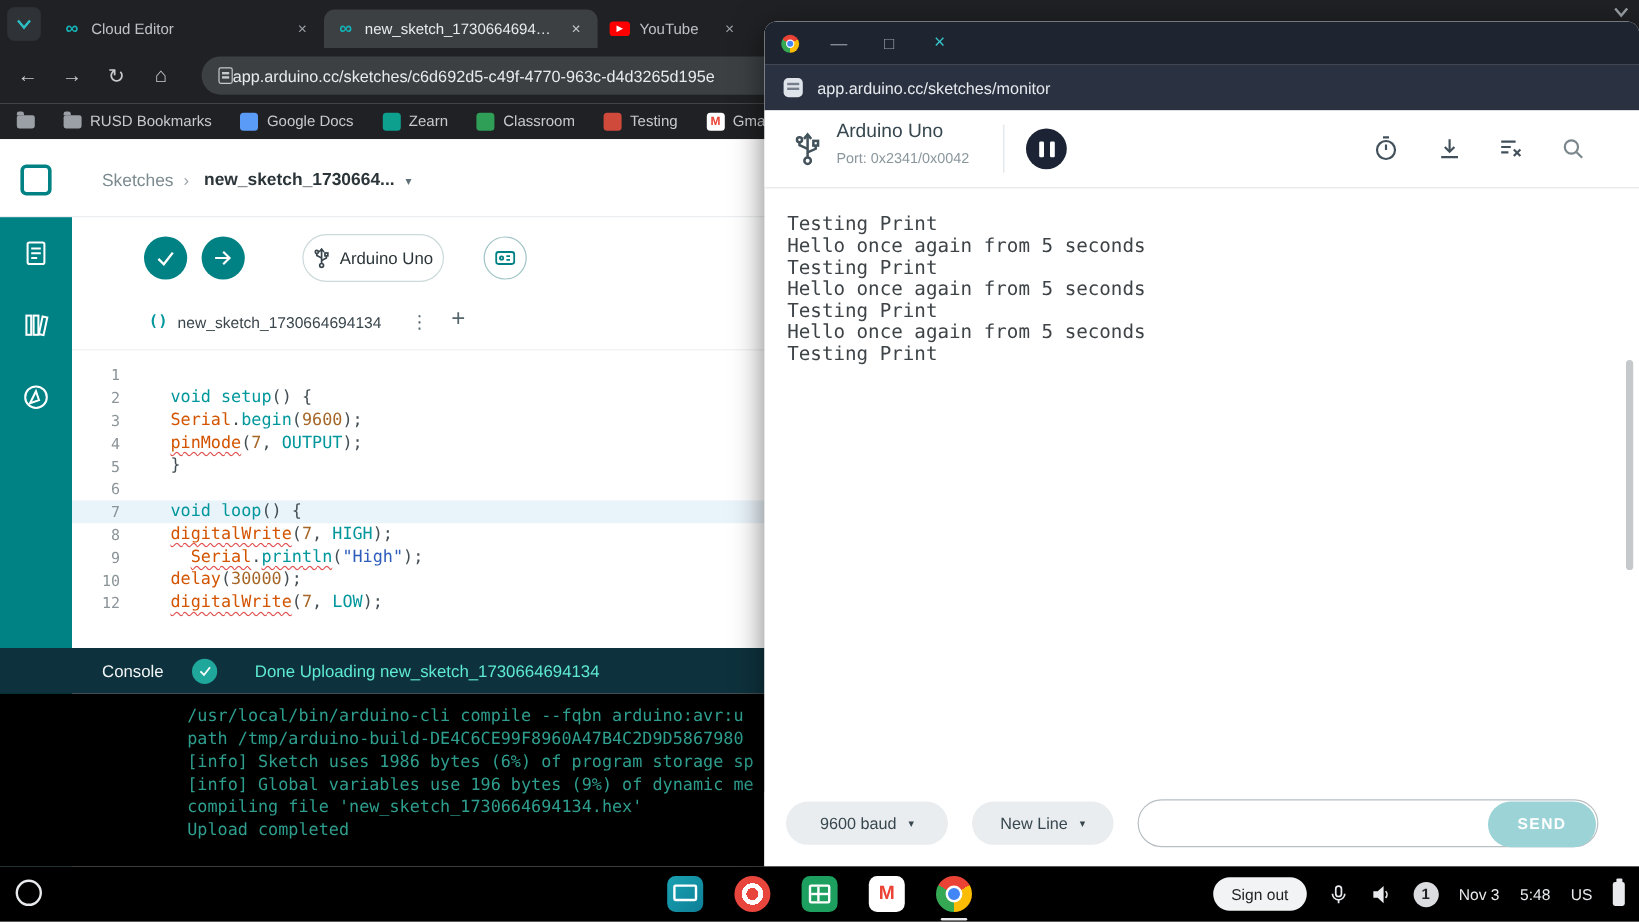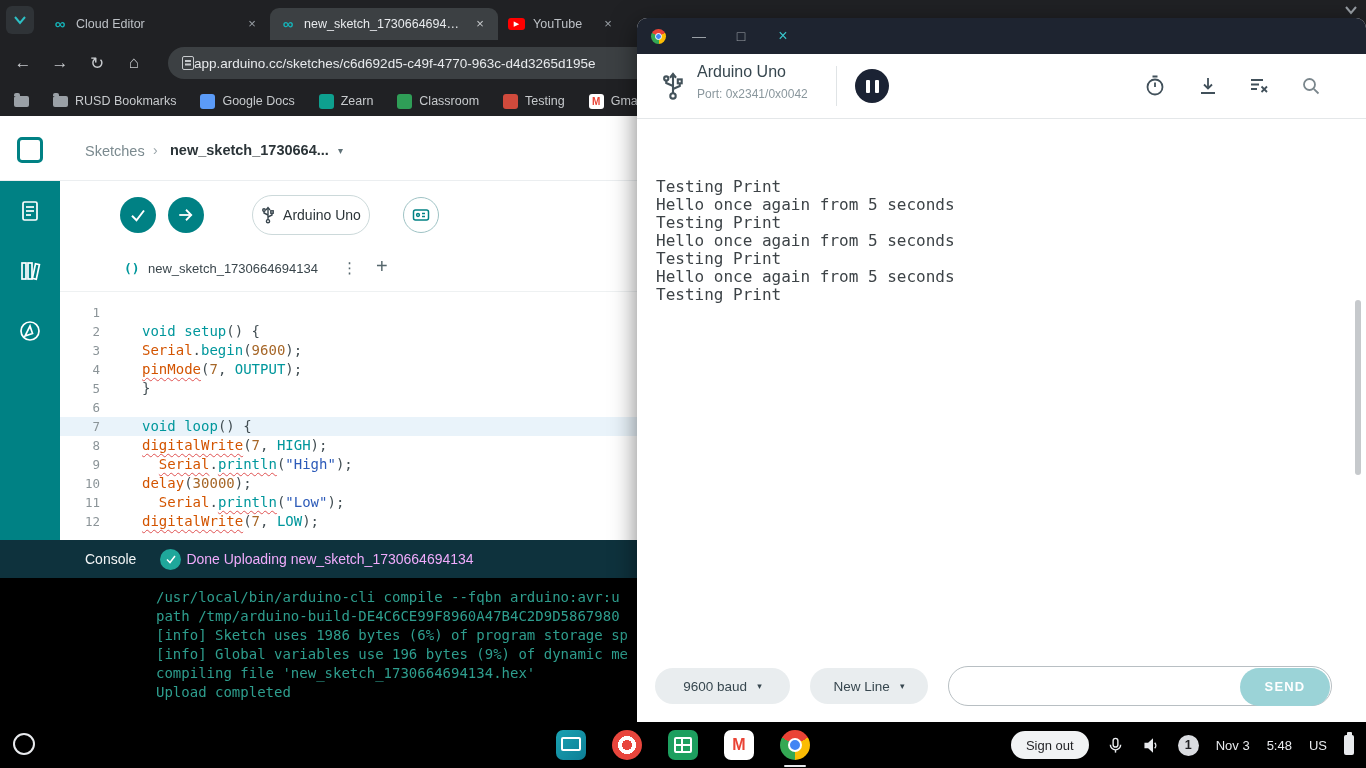--- a/index.html
+++ b/index.html
@@ -88,21 +88,21 @@
   .tk.fn{color:#d35400;}
   .tk.num{color:#a66627;}
   .tk.str{color:#2d5bb9;}
   .tk.sq{text-decoration:underline wavy #e05252;text-decoration-thickness:1px;text-underline-offset:3px;text-decoration-skip-ink:none;}
 
   .console-head{position:absolute;left:0;top:540px;width:637px;height:38px;background:#0e323d;
                 display:flex;align-items:center;padding-left:85px;}
   .console-title{color:#f2f5f6;font-size:14px;}
   .done-circle{width:21px;height:21px;border-radius:50%;background:#1fa79b;margin-left:24px;
                display:flex;align-items:center;justify-content:center;}
-  .done-text{color:#f0abfc;font-size:14px;margin-left:5px;}
+  .done-text{color:#5eead4;font-size:14px;margin-left:31px;}
   .console-out{position:absolute;left:0;top:578px;width:637px;height:144px;background:#000;padding-top:10px;
                font-family:"DejaVu Sans Mono",monospace;}
   .con-line{height:19px;line-height:19px;padding-left:156px;color:#2e9e8e;font-size:14px;white-space:nowrap;overflow:hidden;}
 
   
   .monitor{position:absolute;left:637px;top:18px;width:729px;height:704px;background:#fff;
            border-radius:10px 10px 0 0;overflow:hidden;box-shadow:0 6px 26px rgba(0,0,0,.5);z-index:40;}
   .mtitle{height:36px;background:#1e2430;display:flex;align-items:center;padding:0 14px;gap:10px;}
   .mchrome{width:15px;height:15px;border-radius:50%;flex:none;position:relative;
            background:conic-gradient(from -60deg,#ea4335 0 120deg,#fbbc04 0 240deg,#34a853 0 360deg);}
@@ -354,24 +354,20 @@
         </div>
         <div class="code-row">
           <span class="ln">9</span>
           <span class="ct"><span class="tk pl">  </span><span class="tk fn sq">Serial</span><span class="tk pl">.</span><span class="tk kw sq">println</span><span class="tk pl">(</span><span class="tk str">"High"</span><span class="tk pl">);</span></span>
         </div>
         <div class="code-row">
           <span class="ln">10</span>
           <span class="ct"><span class="tk fn">delay</span><span class="tk pl">(</span><span class="tk num">30000</span><span class="tk pl">);</span></span>
         </div>
         <div class="code-row">
-          <span class="ln">11</span>
-          <span class="ct"><span class="tk pl">  </span><span class="tk fn">Serial</span><span class="tk pl">.</span><span class="tk kw sq">println</span><span class="tk pl">(</span><span class="tk str">"Low"</span><span class="tk pl">);</span></span>
-        </div>
-        <div class="code-row">
           <span class="ln">12</span>
           <span class="ct"><span class="tk fn sq">digitalWrite</span><span class="tk pl">(</span><span class="tk num">7</span><span class="tk pl">, </span><span class="tk kw">LOW</span><span class="tk pl">);</span></span>
         </div>
       </div>
 
     <div class="console-head">
       <span class="console-title">Console</span>
       <span class="done-circle">
         <svg width="12" height="12" viewBox="0 0 24 24" fill="none" stroke="#fff" stroke-width="3">
             <polyline points="4,13 10,19 20,6"></polyline>
@@ -390,20 +386,24 @@
   </div>
 
   <div class="monitor">
     <div class="mtitle">
       <span class="mchrome">
           <span class="mcdot"></span>
         </span>
       <span class="mctl">—</span>
       <span class="mctl">□</span>
       <span class="mctl close">×</span>
+    </div>
+    <div class="murl">
+      <span class="msite"></span>
+      <span class="murl-text">app.arduino.cc/sketches/monitor</span>
     </div>
     <div class="mheader">
       <svg class="usb-ic" width="24" height="30" viewBox="0 0 16 20" fill="none" stroke="#43525a" stroke-width="1.4">
           <line x1="8" y1="2.5" x2="8" y2="15"></line>
           <polyline points="6,4.5 8,2 10,4.5"></polyline>
           <path d="M8 10 L3.5 8 L3.5 6"></path>
           <path d="M8 12 L12.5 10 L12.5 8"></path>
           <circle cx="3.5" cy="5" r="1.4"></circle>
           <rect x="11.2" y="5.6" width="2.6" height="2.6"></rect>
           <circle cx="8" cy="16.6" r="1.8"></circle>

